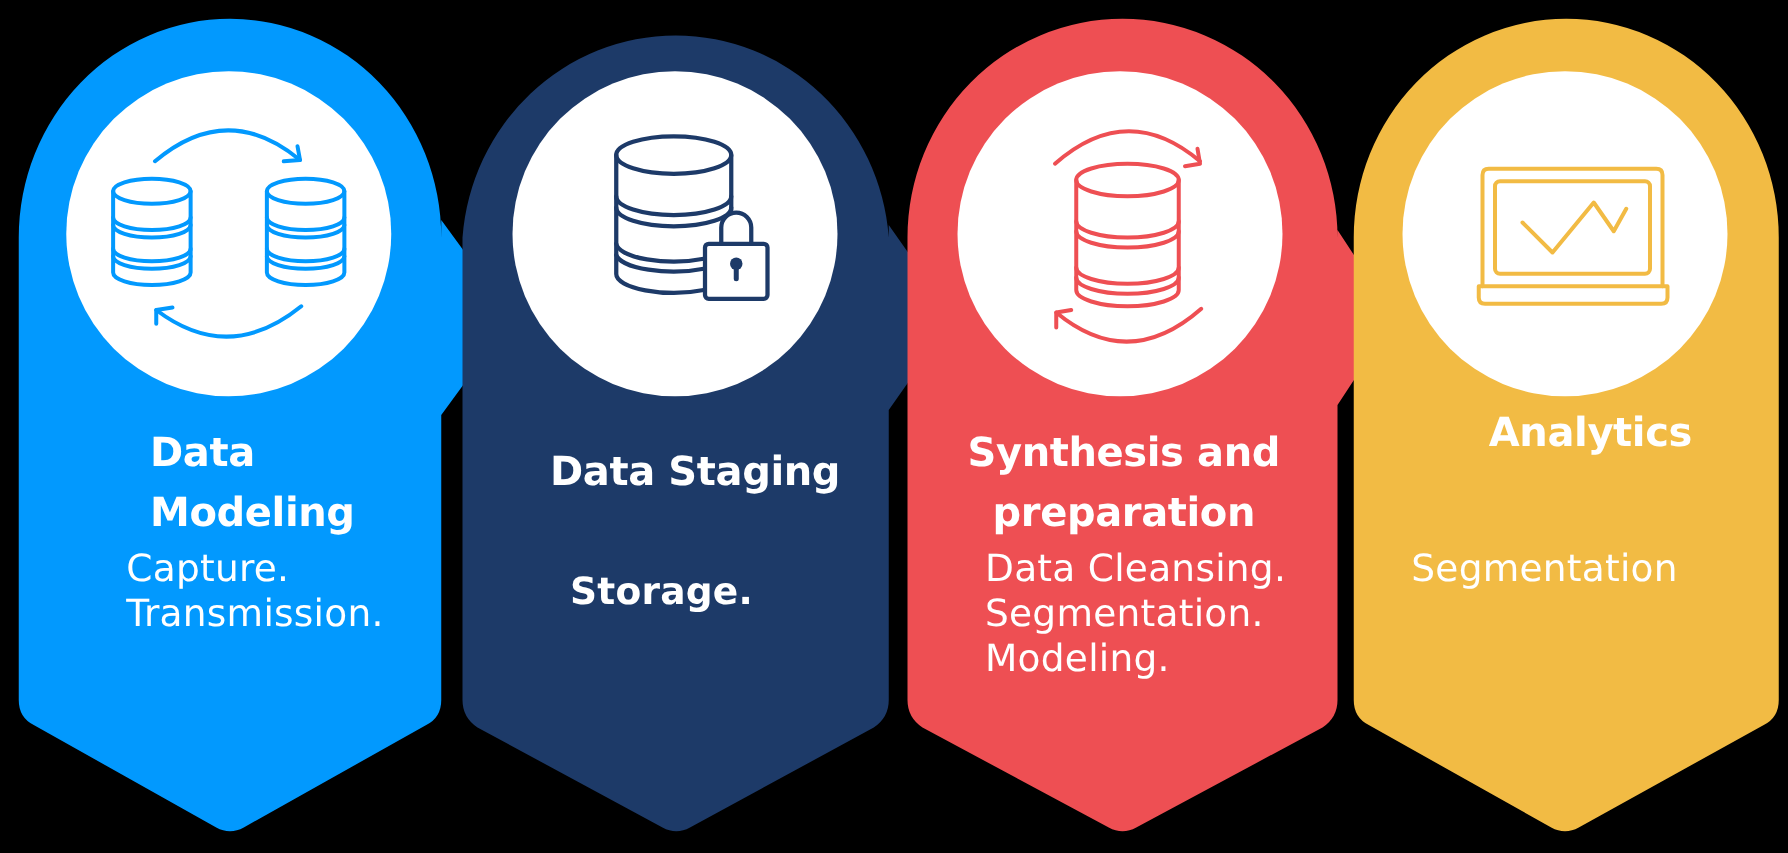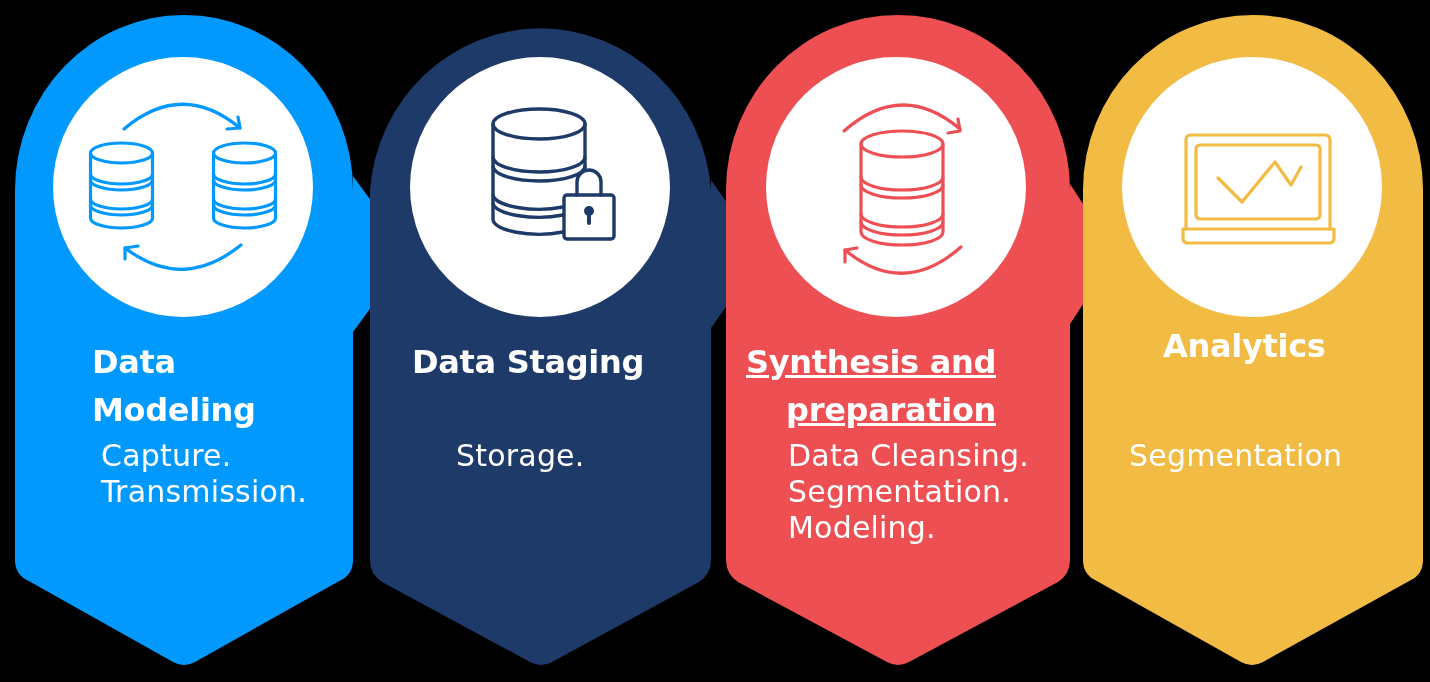--- a/index.html
+++ b/index.html
@@ -1,19 +1,19 @@
 <!DOCTYPE html>
 <html><head>
 <meta charset="utf-8">
 <style>
   html, body { margin:0; padding:0; background:#000000; }
   body { width:1430px; height:682px; position:relative; overflow:hidden; font-family:"DejaVu Sans", sans-serif; }
   #shapes { position:absolute; left:0; top:0; width:1430px; height:682px; }
   .stage { position:absolute; top:0; height:682px; }
-  .stage-title { position:absolute; color:#ffffff; font-family:"DejaVu Sans", sans-serif; font-weight:bold; font-size:32px; line-height:48px; letter-spacing:-0.3px; white-space:nowrap; }
+  .stage-title { position:absolute; color:#ffffff; font-family:"DejaVu Sans", sans-serif; font-weight:bold; font-size:32px; line-height:48px; letter-spacing:-0.3px; white-space:nowrap;margin-left:28px; }
   .stage-body { position:absolute; color:#ffffff; font-family:"DejaVu Sans", sans-serif; font-weight:normal; font-size:30px; line-height:36px; letter-spacing:0.2px; white-space:nowrap; }
   .stage-body div { height:36px; }
 </style>
 </head>
 <body>
 
 <svg id="shapes" viewBox="0 0 1430 682" xmlns="http://www.w3.org/2000/svg">
 
   <g>
     <path fill="#0299FE" d="M15,190 A169,175 0 0 1 353,190 L353,176 L410,254 L353,332 L353,560 Q353,574 341,580 L195,662 Q184,668 173,662 L27,580 Q15,574 15,560 Z"></path>
@@ -103,30 +103,30 @@
     <div>Data</div>
     <div>Modeling</div>
   </div>
   <div class="stage-body" style="left:86px;top:438px;">
     <div>Capture.</div>
     <div>Transmission.</div>
   </div>
 </div>
 
 <div class="stage" style="left:370px;width:341px;">
-  <div class="stage-title" style="left:42px;top:338px;">
+  <div class="stage-title" style="left:42px;top:353px;">
     <div>Data Staging</div>
   </div>
-  <div class="stage-body" style="left:86px;top:438px;">
+  <div class="stage-body" style="left:86px;top:456px;font-weight:bold;">
     <div>Storage.</div>
   </div>
 </div>
 
 <div class="stage" style="left:726px;width:344px;">
-  <div class="stage-title" style="left:20px;top:338px;text-align:right;text-decoration:underline;">
+  <div class="stage-title" style="left:20px;top:338px;text-align:center;">
     <div>Synthesis and</div>
     <div>preparation</div>
   </div>
   <div class="stage-body" style="left:62px;top:438px;">
     <div>Data Cleansing.</div>
     <div>Segmentation.</div>
     <div>Modeling.</div>
   </div>
 </div>
 

